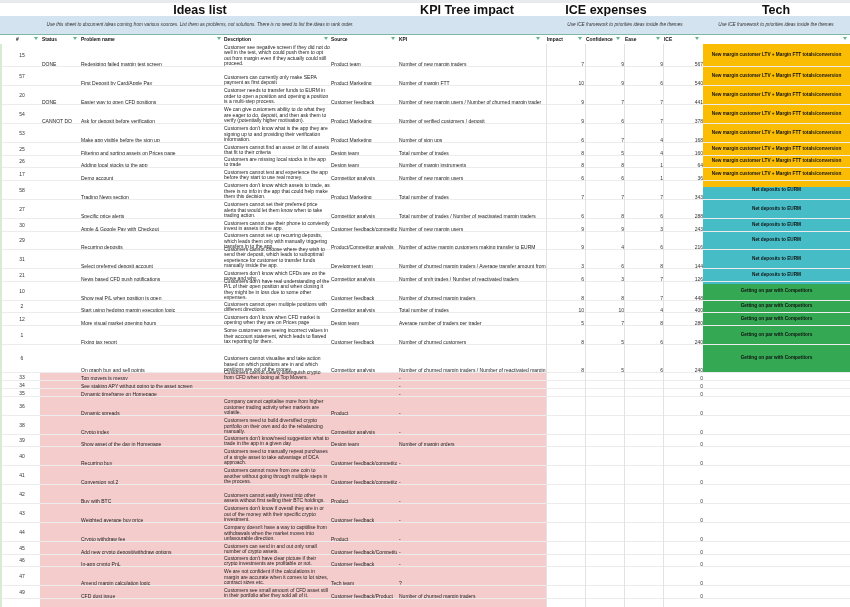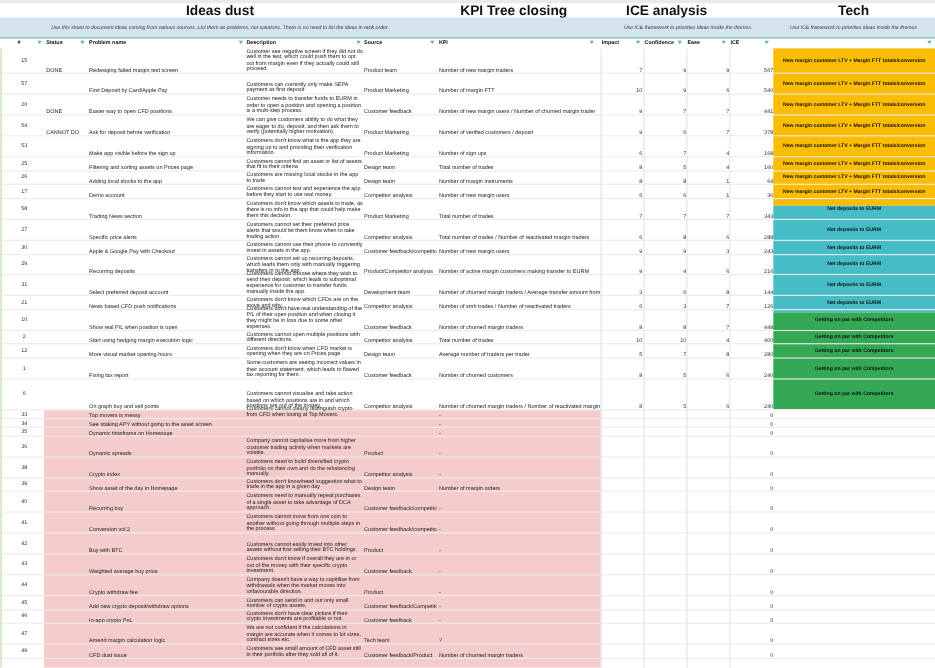--- a/index.html
+++ b/index.html
@@ -38,23 +38,23 @@
 
   .theme-block { position: absolute; left: 703px; width: 147px; }
   .theme-label { position: absolute; left: 703px; width: 147px; text-align: center; font-weight: bold; font-size: 4.7px; color: #111; white-space: nowrap; }
 </style>
 </head>
 <body>
 
 <div class="top-strip"></div>
 
 <div class="title-row">
-  <div class="title" style="left:200px">Ideas dust</div>
-  <div class="title" style="left:467px">KPI Tree closing</div>
-  <div class="title" style="left:606px">ICE analysis</div>
+  <div class="title" style="left:200px">Ideas list</div>
+  <div class="title" style="left:467px">KPI Tree impact</div>
+  <div class="title" style="left:606px">ICE expenses</div>
   <div class="title" style="left:776px">Tech</div>
 </div>
 
 <div class="subtitle-row">
   <div class="subtitle" style="left:200px">Use this sheet to document ideas coming from various sources. List them as problems, not solutions. There is no need to list the ideas in rank order.</div>
   <div class="subtitle" style="left:625px">Use ICE framework to priorities ideas inside the themes</div>
   <div class="subtitle" style="left:776px">Use ICE framework to priorities ideas inside the themes</div>
 </div>
 
 <div class="header-row">

